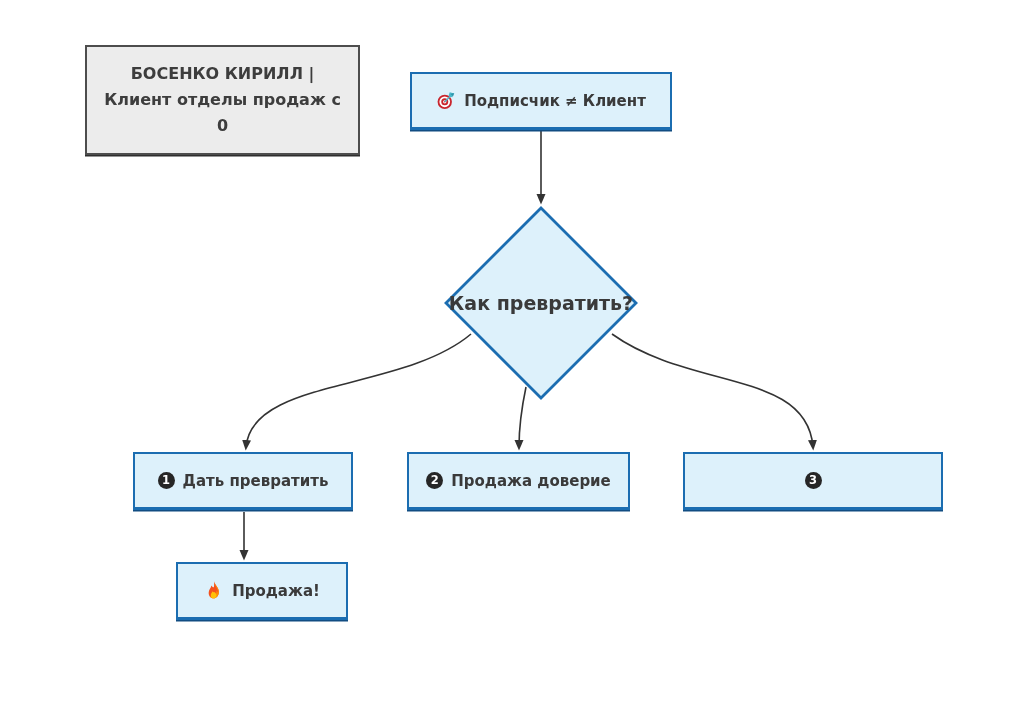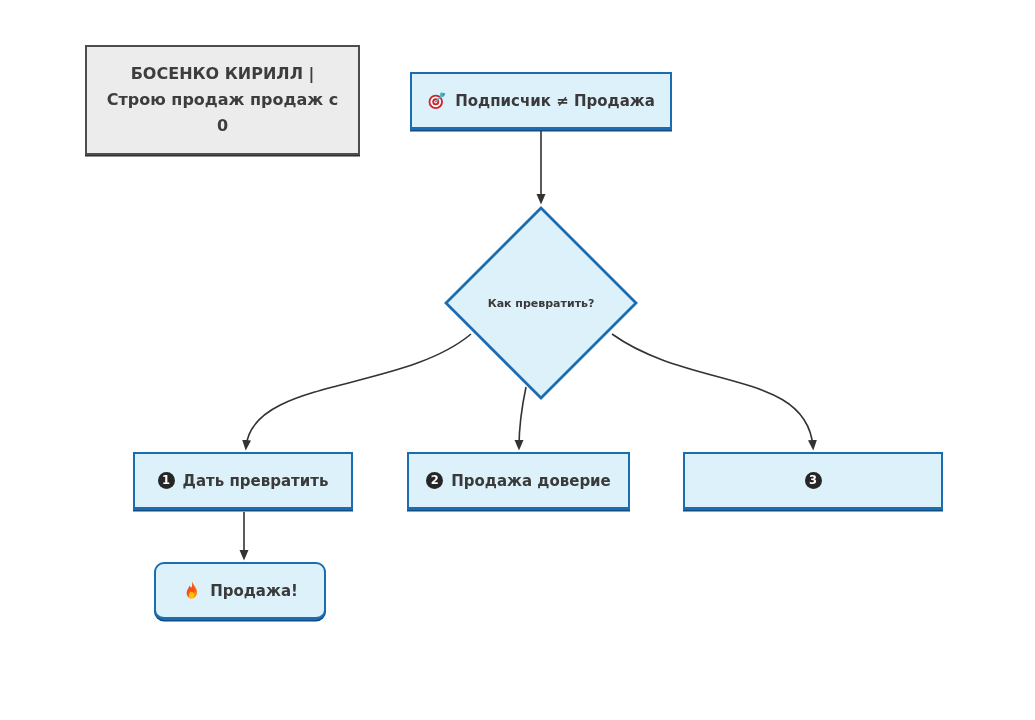--- a/index.html
+++ b/index.html
@@ -53,21 +53,21 @@
   .diamond-label {
     position: absolute;
     left: 446px;
     top: 208px;
     width: 190px;
     height: 190px;
     display: flex;
     align-items: center;
     justify-content: center;
     font-weight: bold;
-    font-size: 11px;
+    font-size: 19px;
     color: #3a3a3a;
     pointer-events: none;
   }
   .badge {
     display: inline-block;
     width: 17px;
     height: 17px;
     border-radius: 50%;
     background: #262626;
     color: #ffffff;
@@ -96,59 +96,59 @@
     <path d="M541,131 L541,201" fill="none" stroke="#333333" stroke-width="1.6" marker-end="url(#arrow)"></path>
     <path d="M471,334 C402,392 252,378 246,447" fill="none" stroke="#333333" stroke-width="1.6" marker-end="url(#arrow)"></path>
     <path d="M526,387 C522,406 519,425 519,447" fill="none" stroke="#333333" stroke-width="1.6" marker-end="url(#arrow)"></path>
     <path d="M612,334 C690,390 807,370 813,447" fill="none" stroke="#333333" stroke-width="1.6" marker-end="url(#arrow)"></path>
     <path d="M244,512 L244,557" fill="none" stroke="#333333" stroke-width="1.6" marker-end="url(#arrow)"></path>
     <polygon points="541,208 636,303 541,398 446,303" fill="#ddf1fb" stroke="#1b6db1" stroke-width="2.8"></polygon>
   </svg>
 
   <div class="node card" style="left:85px; top:45px; width:275px; height:110px;">
     <div>БОСЕНКО КИРИЛЛ |</div>
-    <div>Строю продаж продаж с</div>
+    <div>Клиент отделы продаж с</div>
     <div>0</div>
   </div>
 
   <div class="node bluebox" style="left:410px; top:72px; width:262px; height:58px;">
     <span class="icon">
       <svg width="20" height="20" viewBox="0 0 24 24">
         <circle cx="10.5" cy="13" r="8.6" fill="#c9252d"></circle>
         <circle cx="10.5" cy="13" r="6.4" fill="#ffffff"></circle>
         <circle cx="10.5" cy="13" r="4.2" fill="#c9252d"></circle>
         <circle cx="10.5" cy="13" r="2" fill="#ffffff"></circle>
         <circle cx="10.5" cy="13" r="0.9" fill="#c9252d"></circle>
         <path d="M10.5,13 L18.5,5" stroke="#49b6c9" stroke-width="1.6"></path>
         <path d="M16.5,1.5 L22,3 L19.5,7.5 L15,6 z" fill="#49b6c9"></path>
         <path d="M17.5,3.5 L21.5,2.5 L20.5,6.2 z" fill="#2e93a8"></path>
       </svg>
     </span>
-    <span>Подписчик ≠ Продажа</span>
+    <span>Подписчик ≠ Клиент</span>
   </div>
 
   <div class="diamond-label">
     <span>Как превратить?</span>
   </div>
 
   <div class="node bluebox" style="left:133px; top:452px; width:220px; height:58px;">
     <span class="badge">1</span>
     <span>Дать превратить</span>
   </div>
 
   <div class="node bluebox" style="left:407px; top:452px; width:223px; height:58px;">
     <span class="badge">2</span>
     <span>Продажа доверие</span>
   </div>
 
   <div class="node bluebox" style="left:683px; top:452px; width:260px; height:58px;">
     <span class="badge">3</span>
   </div>
 
-  <div class="node bluebox" style="left:154px; top:562px; width:172px; height:58px;border-radius:10px;">
+  <div class="node bluebox" style="left:176px; top:562px; width:172px; height:58px;">
     <span class="icon">
       <svg width="20" height="22" viewBox="0 0 24 26">
         <path d="M12.2,1.2 C12.7,5.6 17.8,8.2 17.8,14 C17.8,18.6 15,21.8 11.6,21.8 C8,21.8 5.6,19 5.6,15.2 C5.6,11.4 8.2,9.8 8.9,6.4 C9.9,8 11.1,8.8 11.6,8.6 C12.3,8.3 12.1,4.6 12.2,1.2 z" fill="#f4511e"></path>
         <path d="M12.2,1.2 C12.7,5.6 17.8,8.2 17.8,14 C17.8,18.6 15,21.8 11.6,21.8 C9.5,21.8 7.8,20.8 6.8,19.2 C8,20 9.5,20.3 11,19.9 C14,19.1 15.6,16 14.7,12.4 C15.9,13.4 16.6,14.1 17,15.4 C17.5,11 13,7.4 12.2,1.2 z" fill="#ff8f00"></path>
         <path d="M11.7,21.8 C9.6,21.7 8.1,20.1 8.1,18 C8.1,15.9 9.6,15 10.1,13.2 C10.7,14.2 12.6,15.2 13,14.2 C13.7,15.4 14.9,16.4 14.9,18.3 C14.9,20.4 13.5,21.9 11.7,21.8 z" fill="#ffc107"></path>
       </svg>
     </span>
     <span>Продажа!</span>
   </div>
 

